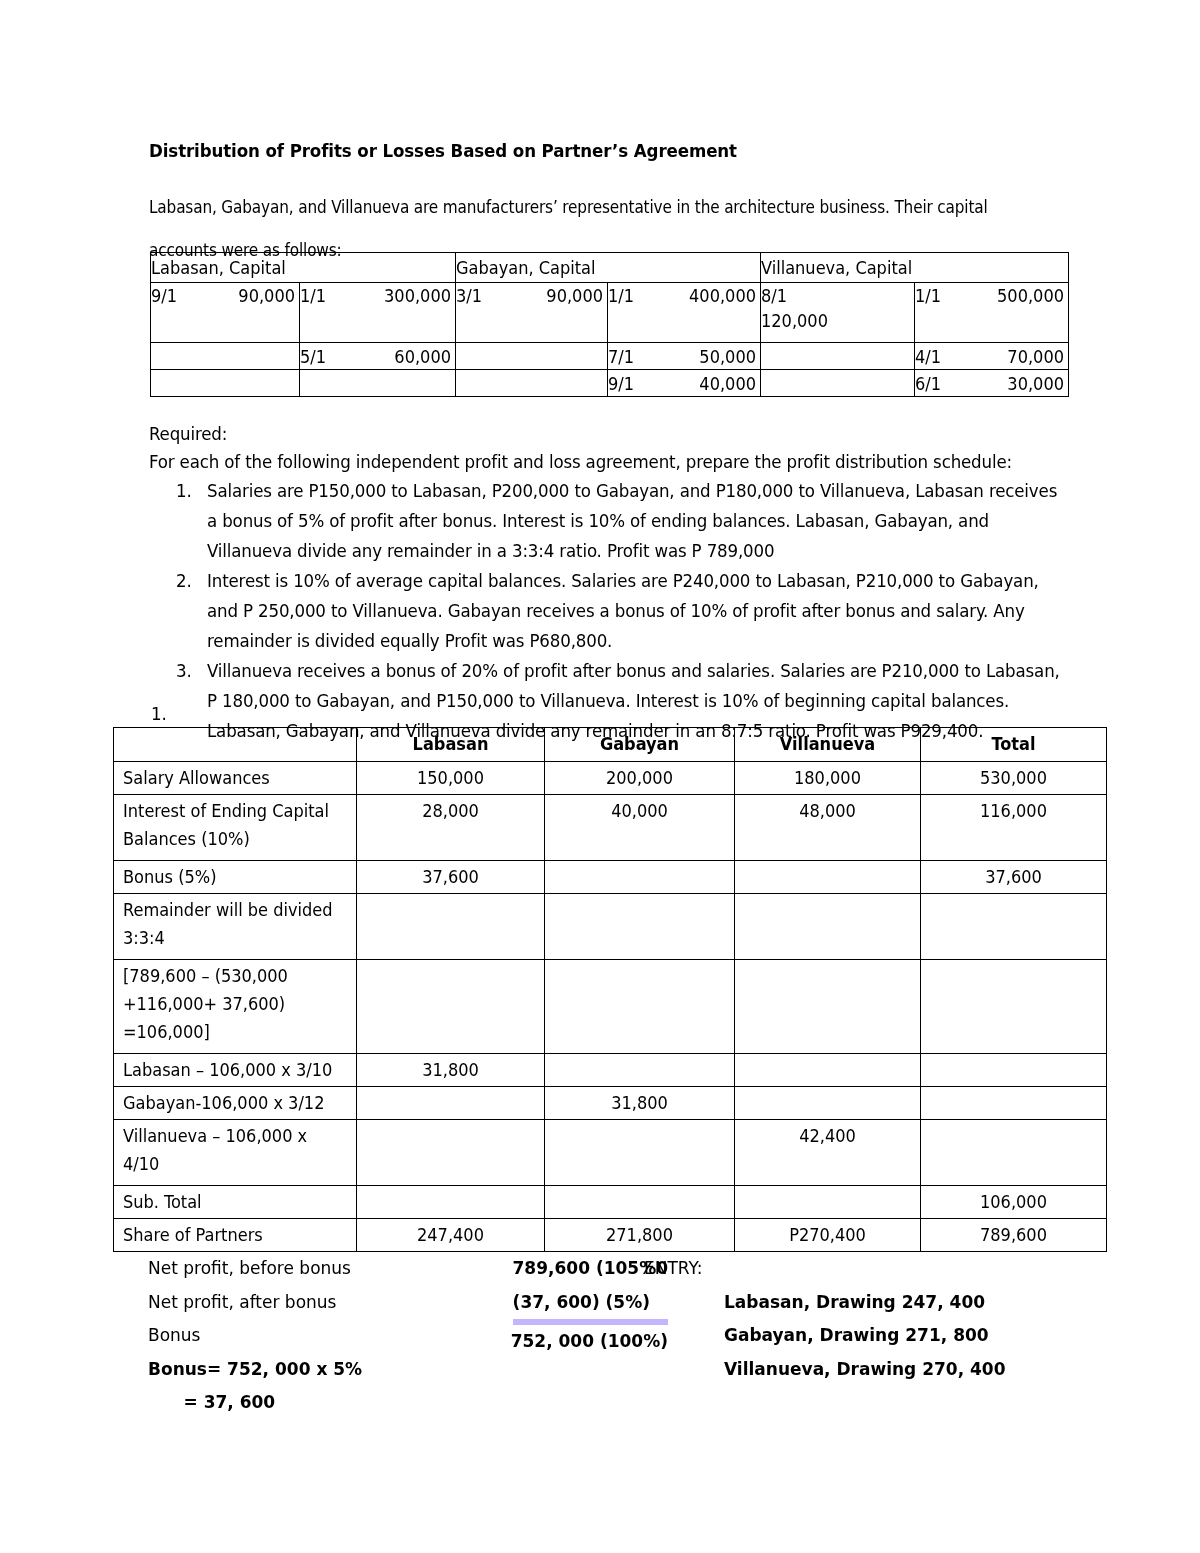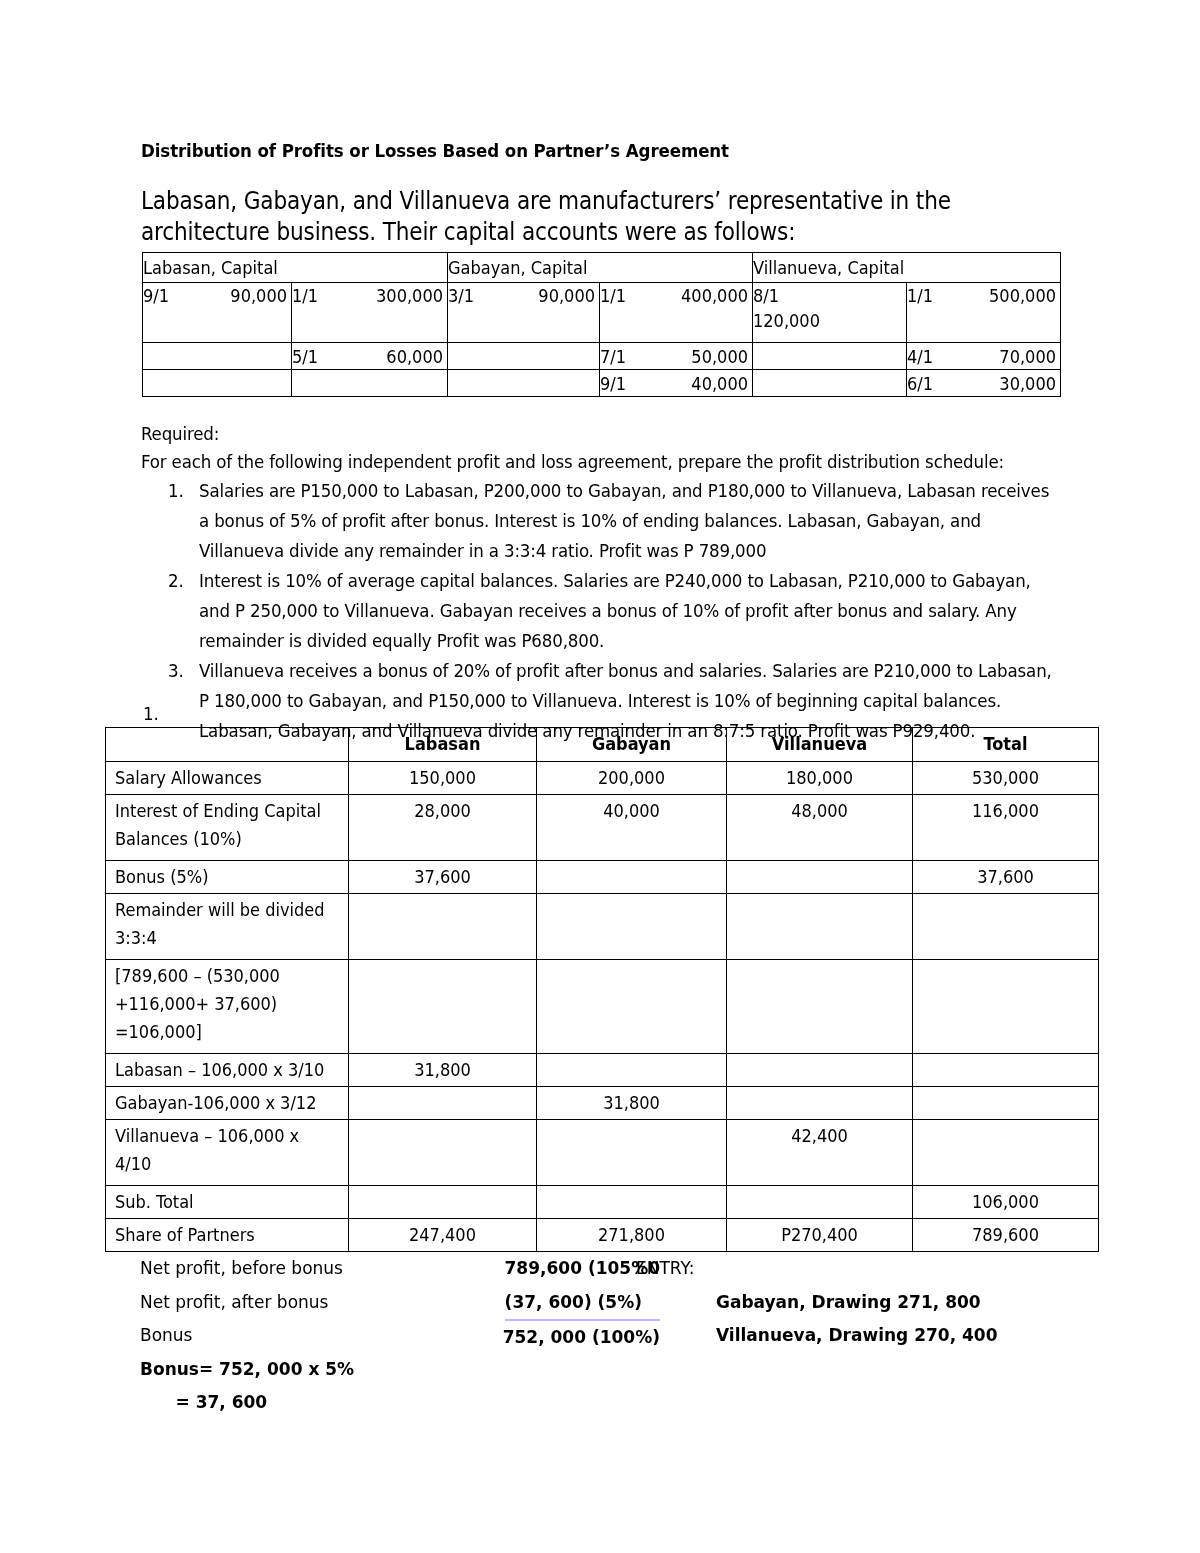--- a/index.html
+++ b/index.html
@@ -9,21 +9,21 @@
     height: 1553px;
     background: #ffffff;
     font-family: "Liberation Sans", sans-serif;
     color: #000000;
     position: relative;
     overflow: hidden;
   }
 
   .page {
     position: absolute;
-    left: 0; top: 0;
+    left: 8px; top: 0;
     width: 1008px;
     height: 1553px;
   }
 
   
   .narrow {
     font-family: "DejaVu Sans Condensed", "Liberation Sans Narrow", "Liberation Sans", sans-serif;
     font-stretch: condensed;
     transform-origin: left top;
   }
@@ -36,22 +36,22 @@
     font-weight: 600;
     letter-spacing: -0.1px;
     white-space: nowrap;
   }
 
   .intro {
     position: absolute;
     left: 141px;
     top: 186px;
     width: 900px;
-    font-size: 24px;
-    line-height: 31px;
+    font-size: 17px;
+    line-height: 43px;
     letter-spacing: -0.15px;
   }
 
   
   .cap-table {
     position: absolute;
     left: 142px;
     top: 252px;
     width: 918px;
     border-collapse: collapse;
@@ -156,21 +156,21 @@
     font-size: 17px;
     color: #000;
   }
   .calc-label  { left: 140px;  top: 1252px; width: 300px; }
   .calc-amount { left: 390px;  top: 1252px; width: 270px; text-align: right; }
   .calc-entry  { left: 712px;  top: 1252px; width: 420px; }
   .calc .row { line-height: 33.5px; white-space: nowrap; }
   .calc .b { font-weight: 700; }
   .underline-row {
     display: inline-block;
-    border-bottom: 2px solid #c4b5fd;
+    border-bottom: 6px solid #c4b5fd;
     padding-right: 18px;
   }
   .entry-head { font-weight: 400; }
   .indent1 { padding-left: 36px; }
   .indent2 { padding-left: 80px; }
 </style>
 </head>
 <body>
 
 <div class="page">
@@ -441,17 +441,18 @@
   </div>
 
   <div class="calc calc-amount">
     <div class="row b">789,600 (105%0</div>
     <div class="row"><span class="b underline-row">(37, 600) (5%)</span></div>
     <div class="row b">752, 000 (100%)</div>
   </div>
 
   <div class="calc calc-entry">
     <div class="row entry-head" style="margin-left:-76px">ENTRY:</div>
+    <div class="row b indent2" style="margin-left:-76px">Labasan, Drawing 247, 400</div>
     <div class="row b indent2" style="margin-left:-76px">Gabayan, Drawing 271, 800</div>
     <div class="row b indent2" style="margin-left:-76px">Villanueva, Drawing 270, 400</div>
   </div>
 
 </div>
 
 </body></html>

